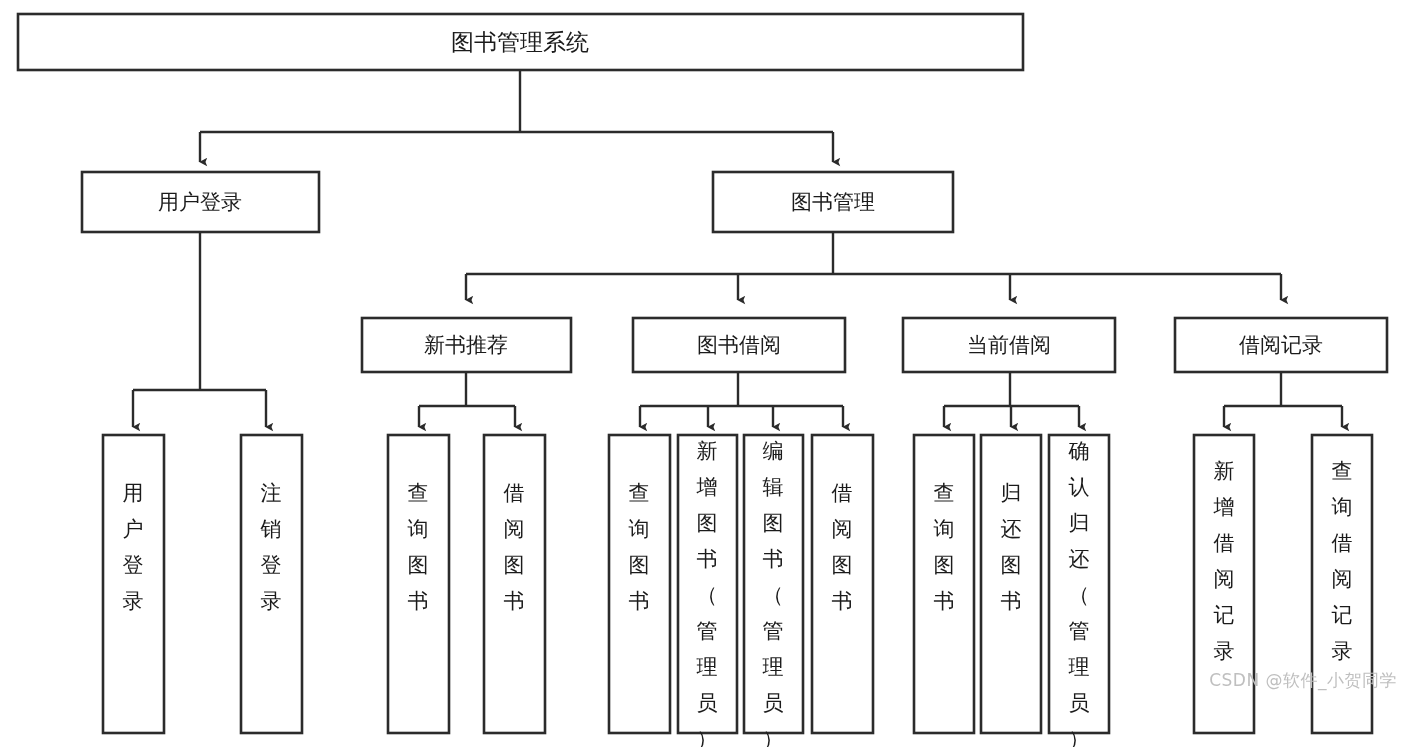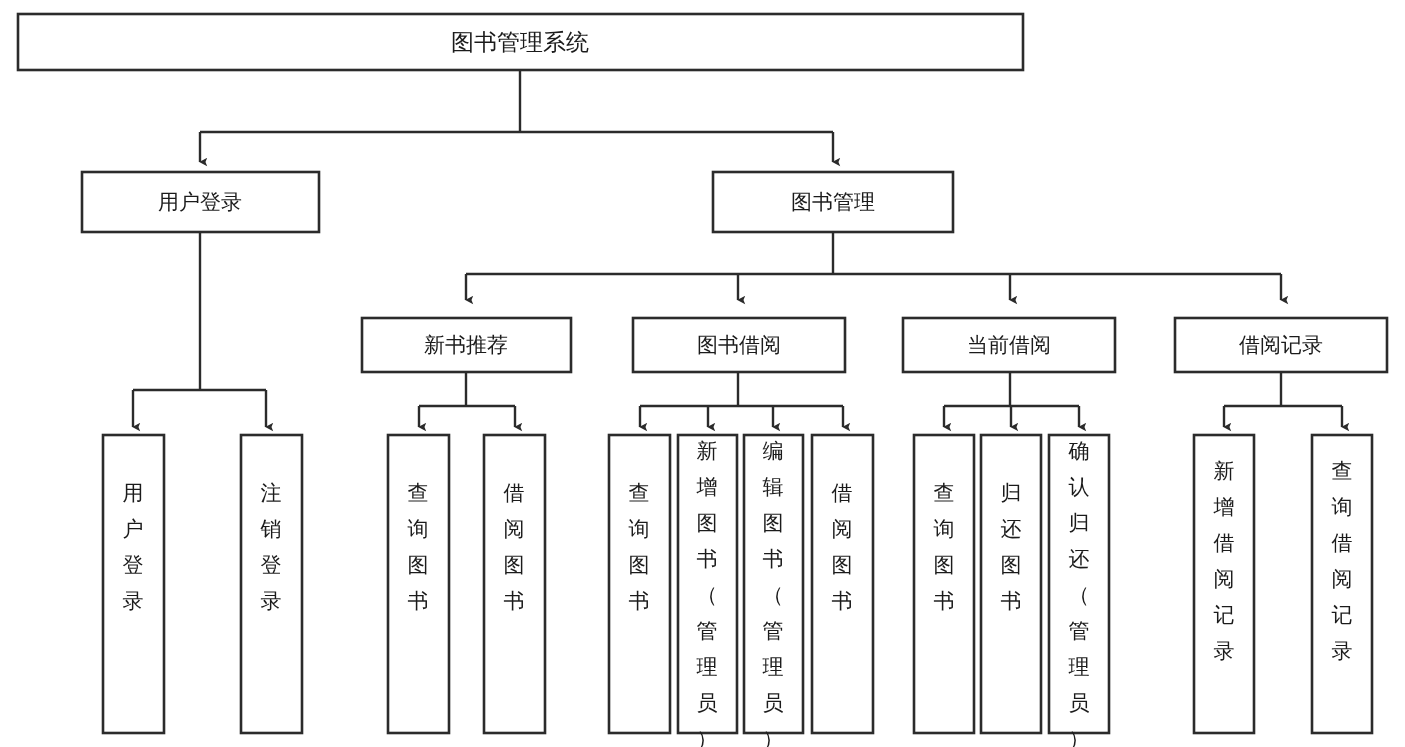--- a/index.html
+++ b/index.html
@@ -208,13 +208,14 @@
     <g>
       <rect class="node-box" x="1194" y="435" width="60" height="298"></rect>
       <text class="node-label-vertical" x="1224" y="478"><tspan x="1224" y="478">新</tspan><tspan x="1224" y="514">增</tspan><tspan x="1224" y="550">借</tspan><tspan x="1224" y="586">阅</tspan><tspan x="1224" y="622">记</tspan><tspan x="1224" y="658">录</tspan></text>
     </g>
     <g>
       <rect class="node-box" x="1312" y="435" width="60" height="298"></rect>
       <text class="node-label-vertical" x="1342" y="478"><tspan x="1342" y="478">查</tspan><tspan x="1342" y="514">询</tspan><tspan x="1342" y="550">借</tspan><tspan x="1342" y="586">阅</tspan><tspan x="1342" y="622">记</tspan><tspan x="1342" y="658">录</tspan></text>
     </g>
   </svg>
 
+  <div class="watermark">CSDN @软件_小贺同学</div>
 </div>
 
 </body></html>

